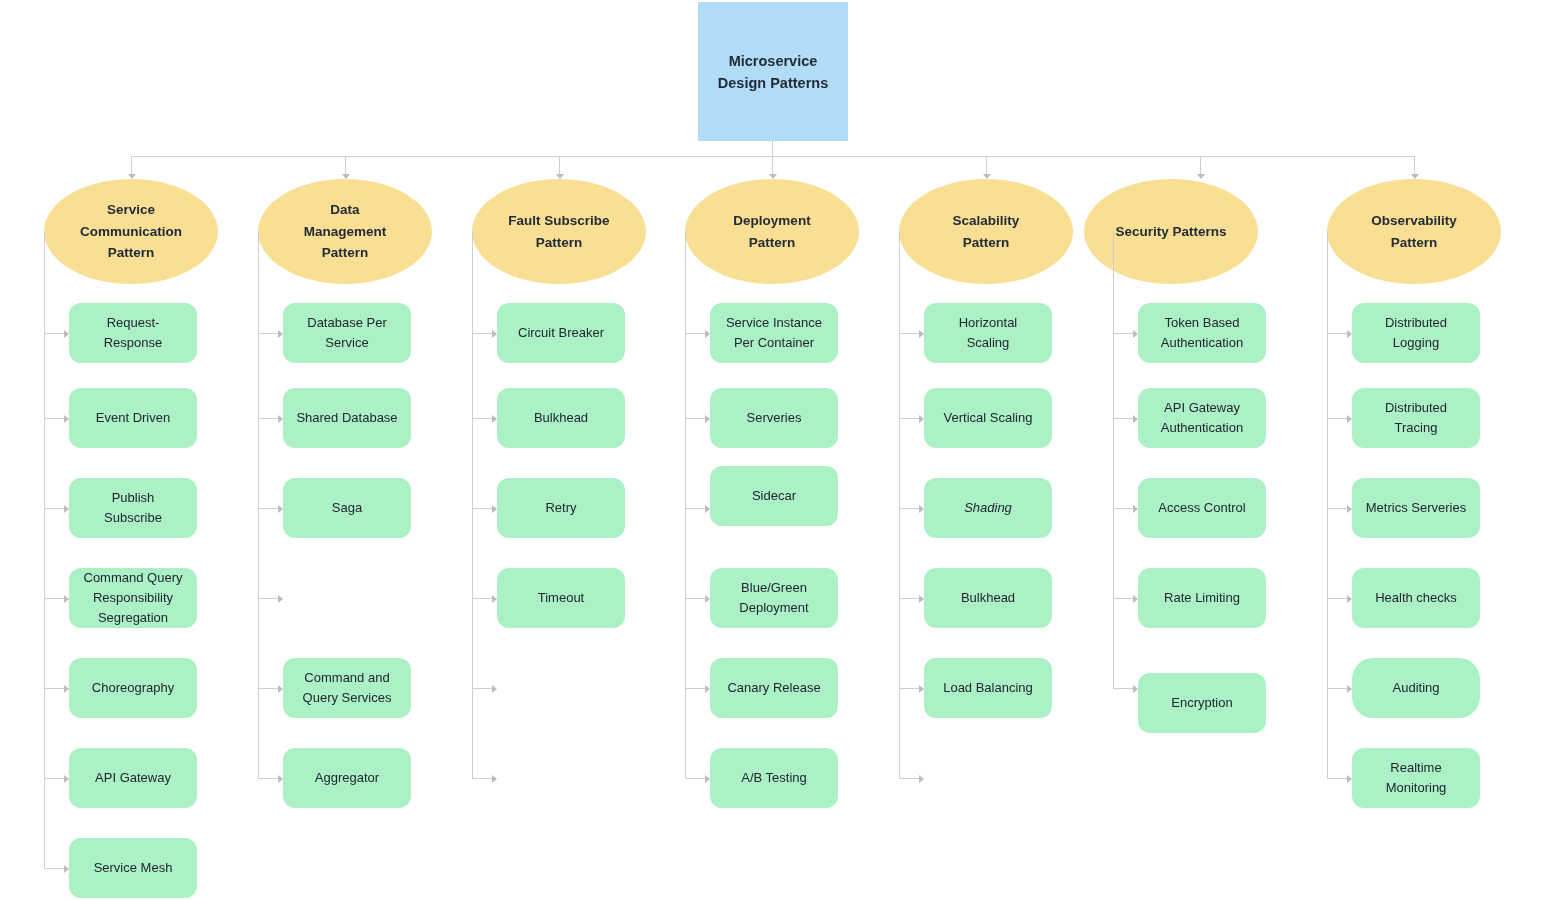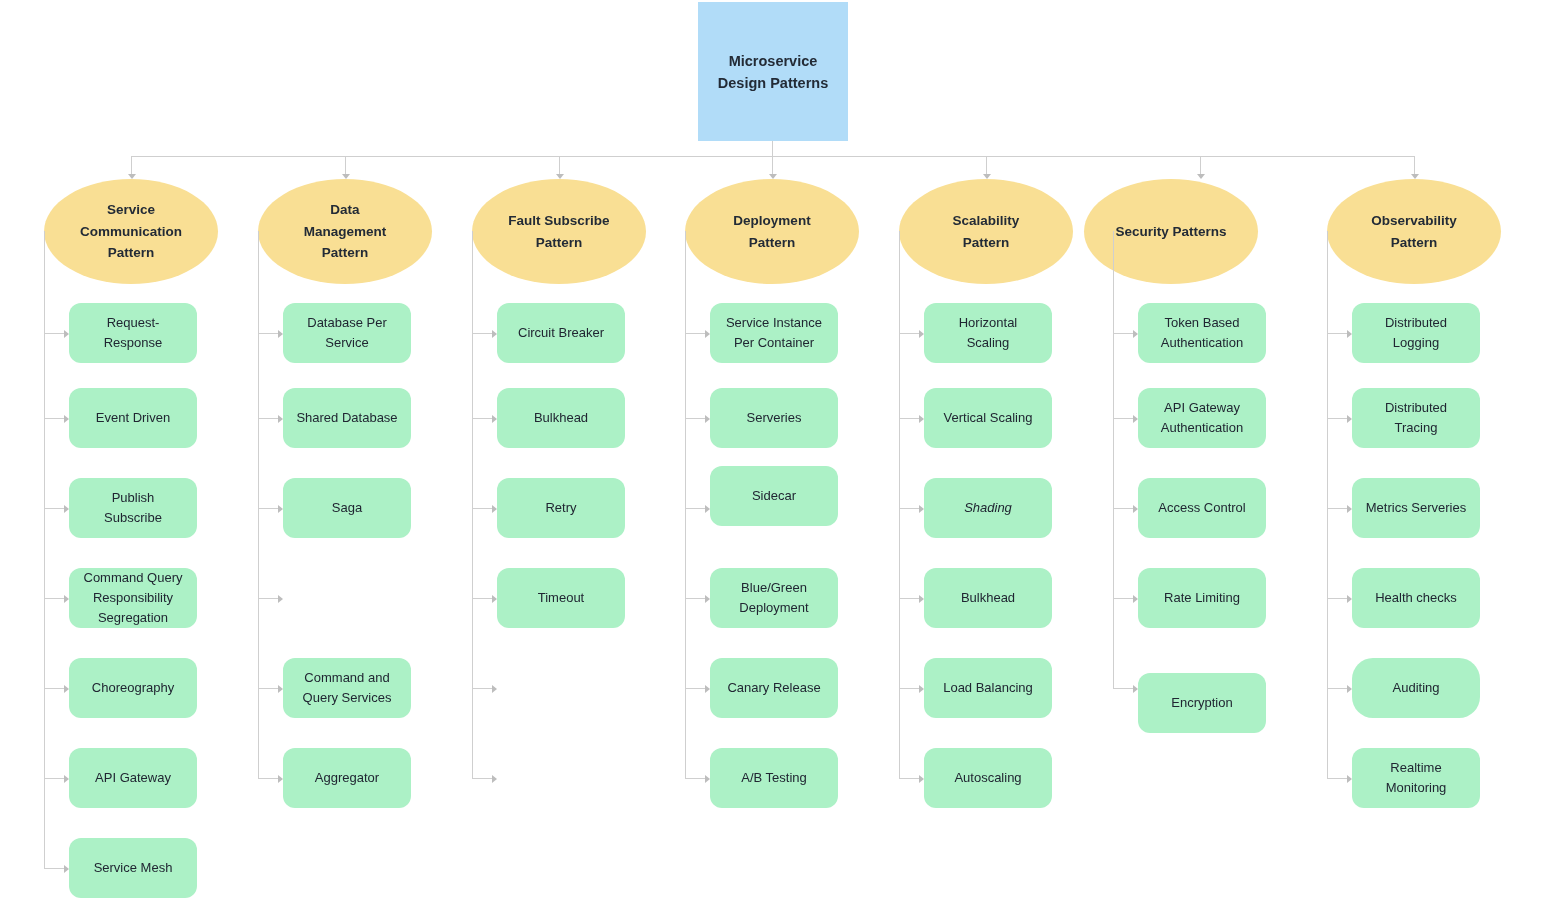--- a/index.html
+++ b/index.html
@@ -151,21 +151,20 @@
     <div class="arr-r" style="left: 919px; top: 504.5px;"></div>
     <div class="node leaf" style="left: 924px; top: 478px; font-style: italic;">Shading</div>
     <div class="line" style="left: 899px; top: 598px; width: 20px; height: 1px;"></div>
     <div class="arr-r" style="left: 919px; top: 594.5px;"></div>
     <div class="node leaf" style="left: 924px; top: 568px;">Bulkhead</div>
     <div class="line" style="left: 899px; top: 688px; width: 20px; height: 1px;"></div>
     <div class="arr-r" style="left: 919px; top: 684.5px;"></div>
     <div class="node leaf" style="left: 924px; top: 658px;">Load Balancing</div>
     <div class="line" style="left: 899px; top: 778px; width: 20px; height: 1px;"></div>
     <div class="arr-r" style="left: 919px; top: 774.5px;"></div>
-    <div class="node leaf" style="left: 924px; top: 748px;">Autoscaling</div>
     <div class="line" style="left: 1200px; top: 157px; width: 1px; height: 17px;"></div>
     <div class="arr-d" style="left: 1196.5px; top: 174px;"></div>
     <div class="node ellipse" style="left: 1084px; top: 179px; text-align: right;">Security Patterns</div>
     <div class="line" style="left: 1113px; top: 231px; width: 1px; height: 457px;"></div>
     <div class="line" style="left: 1113px; top: 333px; width: 20px; height: 1px;"></div>
     <div class="arr-r" style="left: 1133px; top: 329.5px;"></div>
     <div class="node leaf" style="left: 1138px; top: 303px;">Token Based Authentication</div>
     <div class="line" style="left: 1113px; top: 418px; width: 20px; height: 1px;"></div>
     <div class="arr-r" style="left: 1133px; top: 414.5px;"></div>
     <div class="node leaf" style="left: 1138px; top: 388px;">API Gateway Authentication</div>

